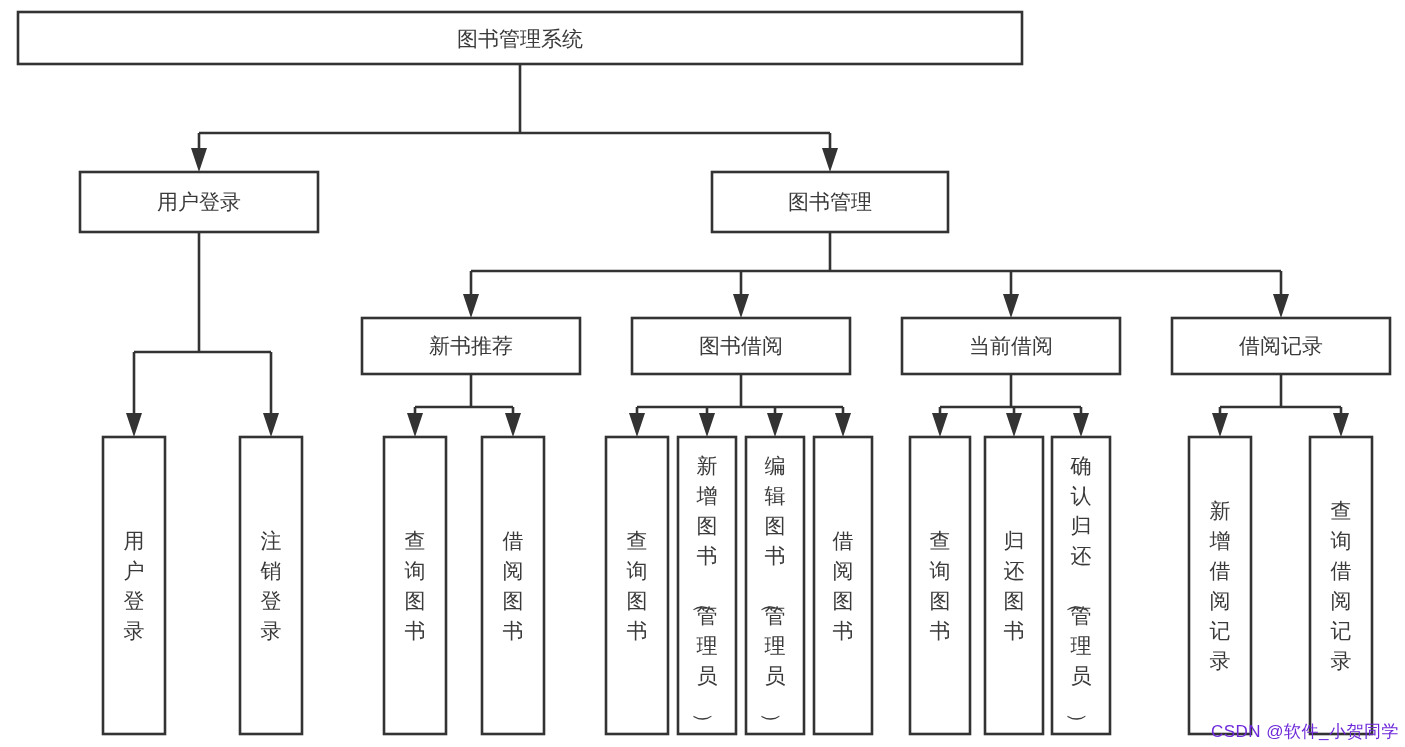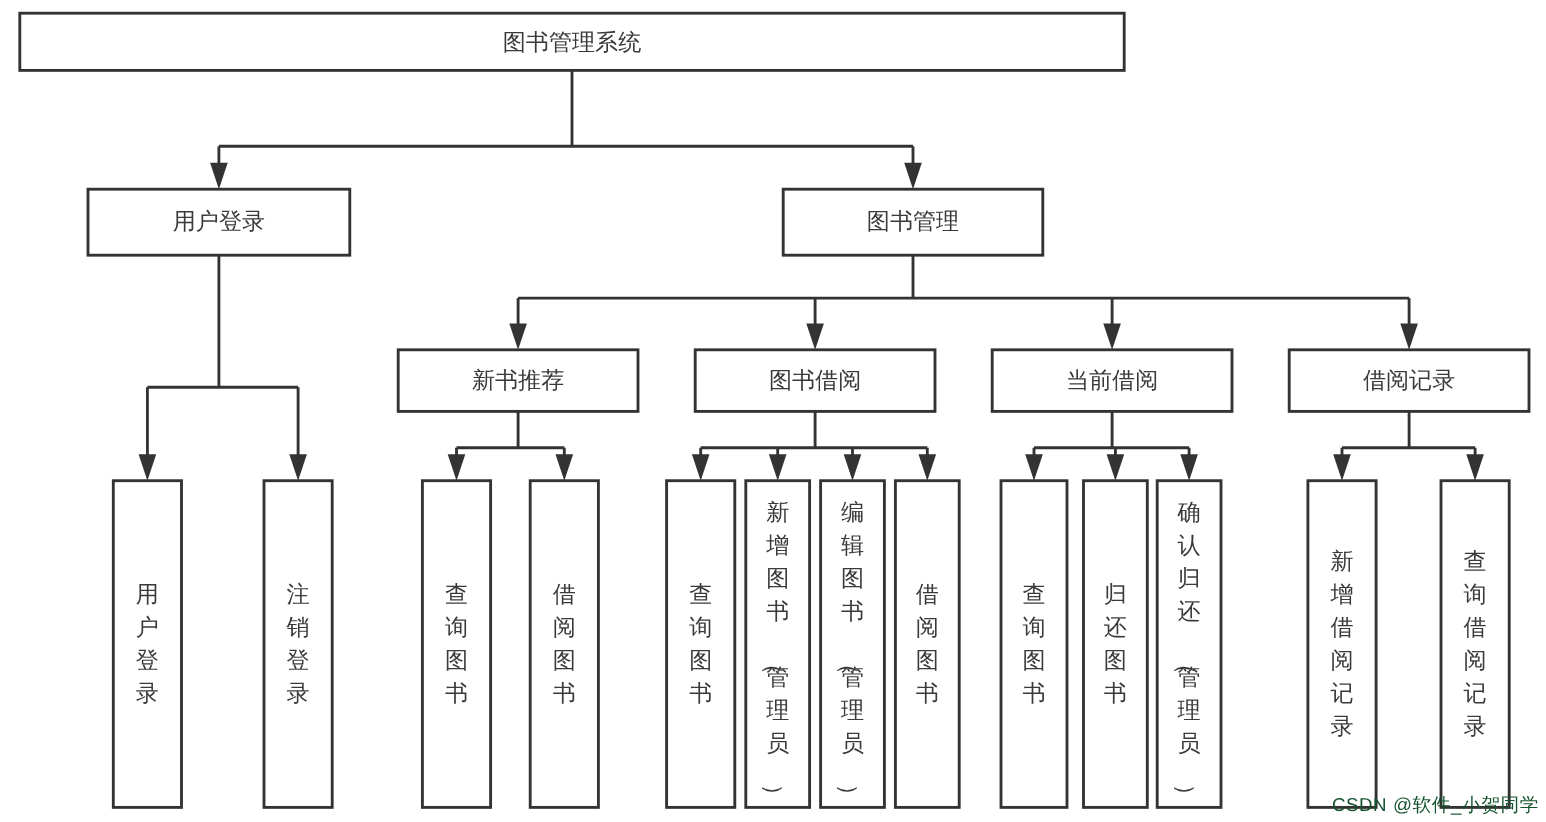--- a/index.html
+++ b/index.html
@@ -16,21 +16,21 @@
     font-size:21px;fill:#3a3a3a;text-anchor:middle;
     dominant-baseline:middle;
   }
   .vert-label{
     font-family:"Liberation Sans","DejaVu Sans",sans-serif;
     font-size:21px;fill:#3a3a3a;text-anchor:middle;
   }
   .watermark{
     position:absolute;right:6px;bottom:4px;
     font-family:"Liberation Sans","DejaVu Sans",sans-serif;
-    font-size:17px;color:#14532d;white-space:nowrap;
+    font-size:17px;color:#6d28d9;white-space:nowrap;
     letter-spacing:0.5px;pointer-events:none;
   }
 </style>
 </head>
 <body>
 
 <svg id="diagram" viewBox="0 0 1405 747">
   <defs>
     <g id="arrowhead-def"></g>
   </defs>

